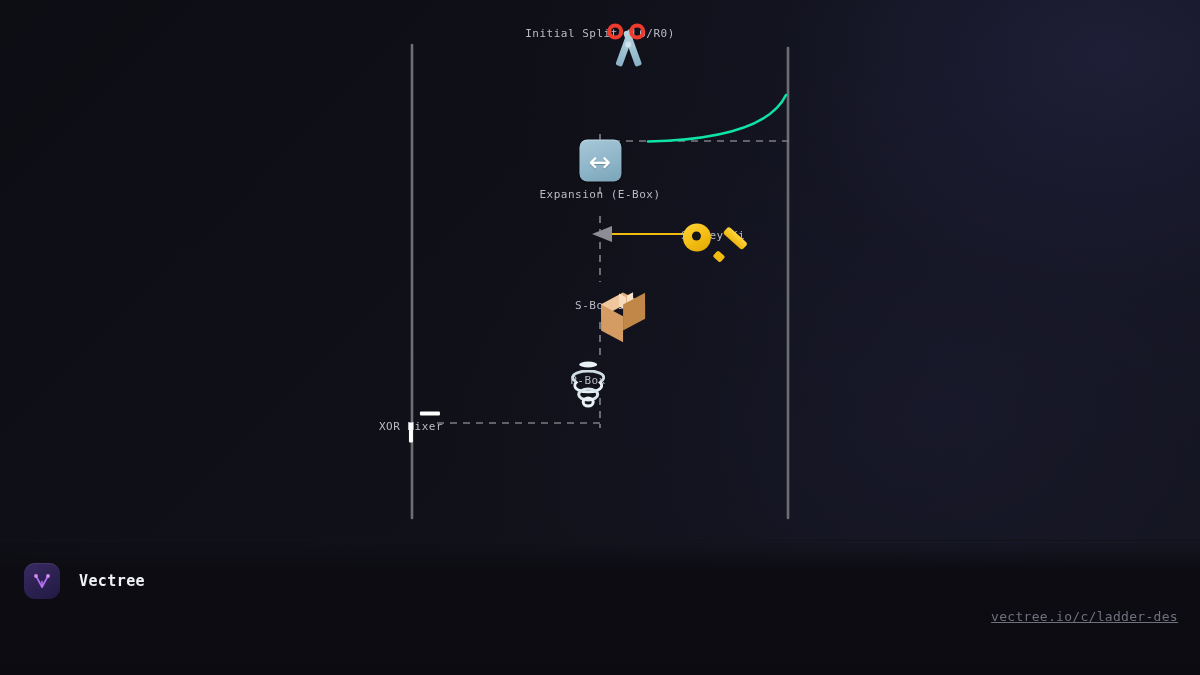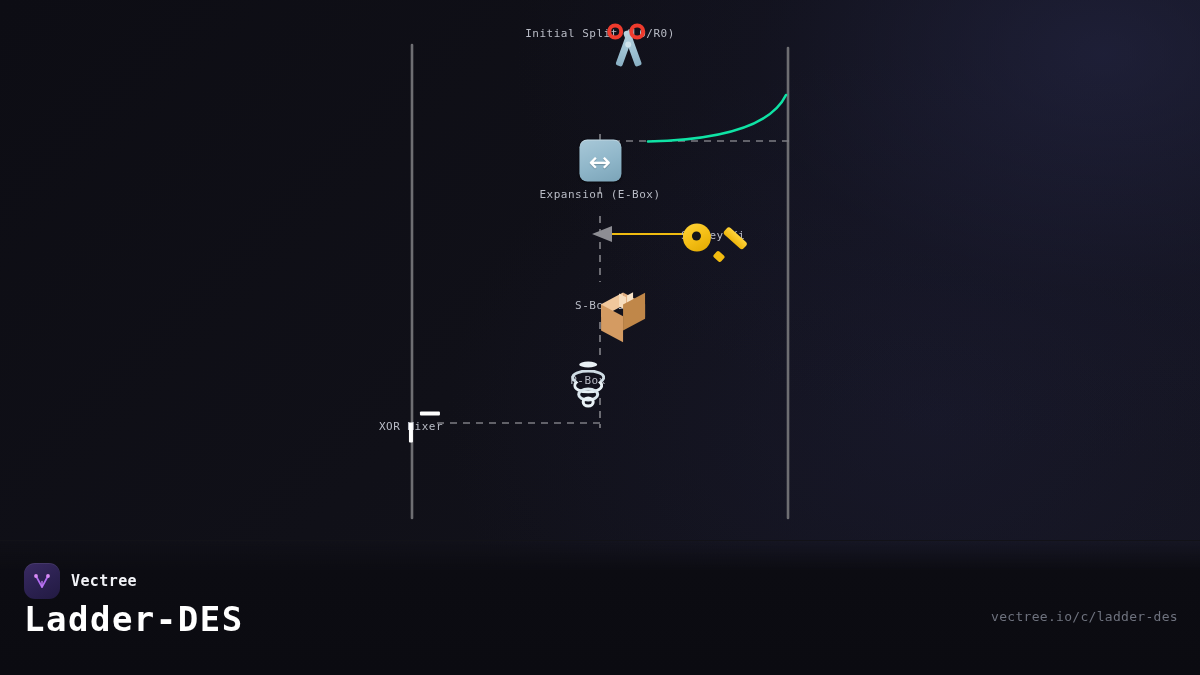--- a/index.html
+++ b/index.html
@@ -206,31 +206,33 @@
   .brand-logo {
     width: 36px; height: 36px; border-radius: 11px;
     background: linear-gradient(150deg,#3a2a63 0%, #2b2150 55%, #221a42 100%);
     display: flex; align-items: center; justify-content: center;
     box-shadow: inset 0 1px 0 rgba(255,255,255,0.08);
   }
   .brand-name {
     font-size: 15px; font-weight: bold; color: #f2f3f7;
     letter-spacing: 0.4px;
     font-family: "DejaVu Sans Mono", "Liberation Mono", monospace;
+    margin-left: 8px;
   }
   #bigTitle {
     position: absolute; left: 24px; top: 58px;
     font-size: 34px; font-weight: bold; color: #ffffff;
     letter-spacing: 1.5px;
     font-family: "DejaVu Sans Mono", "Liberation Mono", monospace;
   }
   #siteUrl {
     position: absolute; right: 22px; top: 68px;
     font-size: 13px; color: #6e727e; letter-spacing: 0.3px;
     font-family: "DejaVu Sans Mono", "Liberation Mono", monospace;
+    text-decoration: underline;
   }
 </style>
 </head>
 <body>
 
 <div id="root">
 
   <div id="canvas">
 
     <svg class="layer" viewBox="0 0 1200 540">
@@ -331,19 +333,18 @@
         <svg width="22" height="22" viewBox="0 0 22 22" aria-hidden="true">
           <path d="M5 6 L11 17 L17 6" fill="none" stroke="#b06bf0" stroke-width="1.7" stroke-linecap="round" stroke-linejoin="round"></path>
           <circle cx="5" cy="6" r="1.9" fill="#d98bf5"></circle>
           <circle cx="17" cy="6" r="1.9" fill="#d98bf5"></circle>
           <path d="M11 11.5 L11 17" stroke="#c07cf2" stroke-width="1.4" stroke-linecap="round"></path>
         </svg>
       </span>
       <span class="brand-name">Vectree</span>
     </div>
 
-    <div id="bigTitle">Ladder-DES</div>
 
     <div id="siteUrl">vectree.io/c/ladder-des</div>
 
   </div>
 
 </div>
 
 </body></html>

